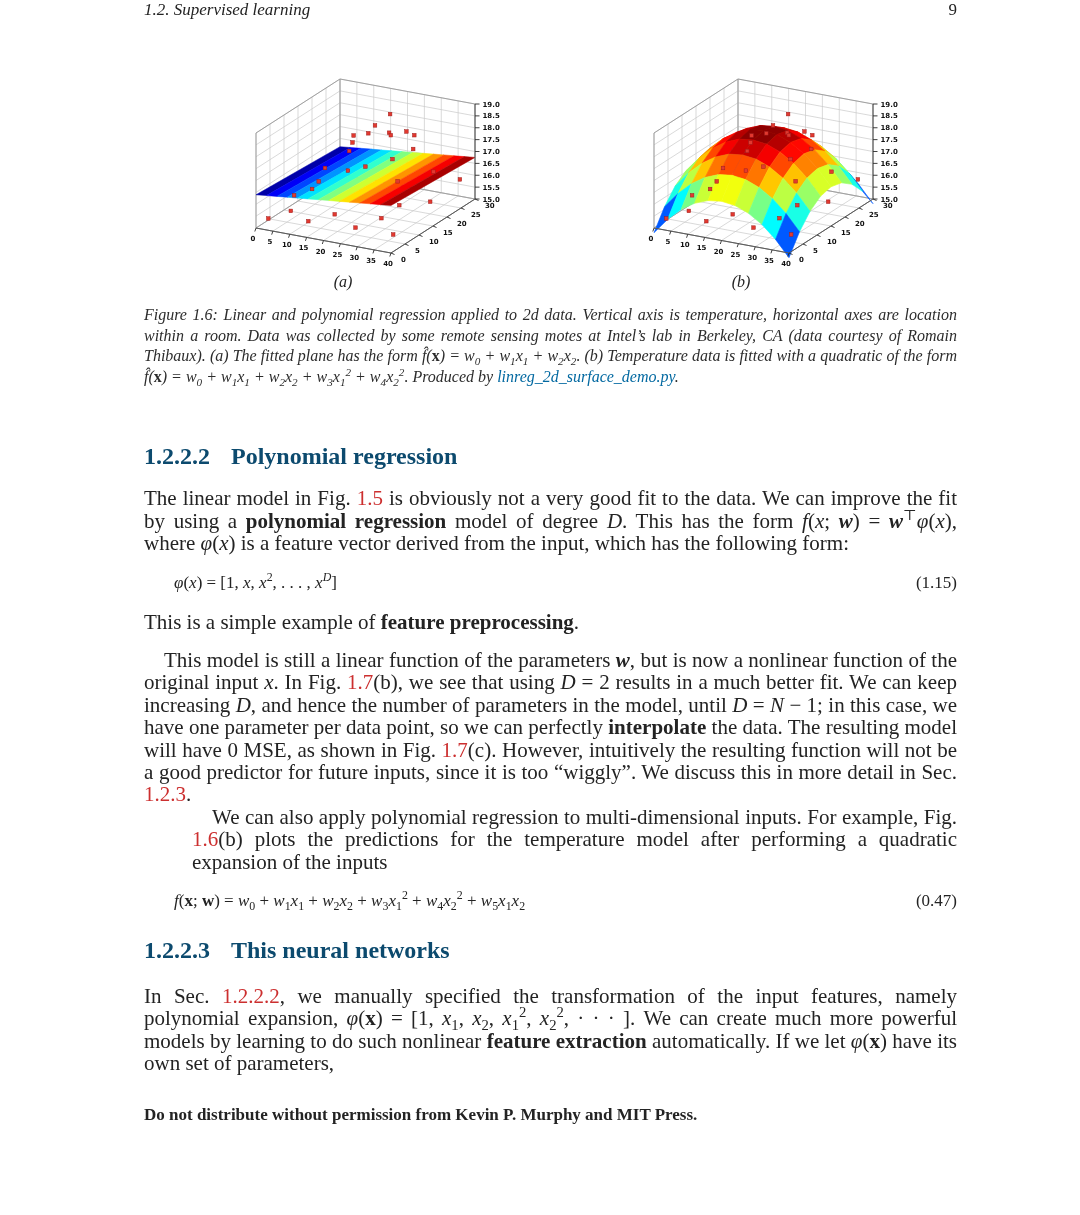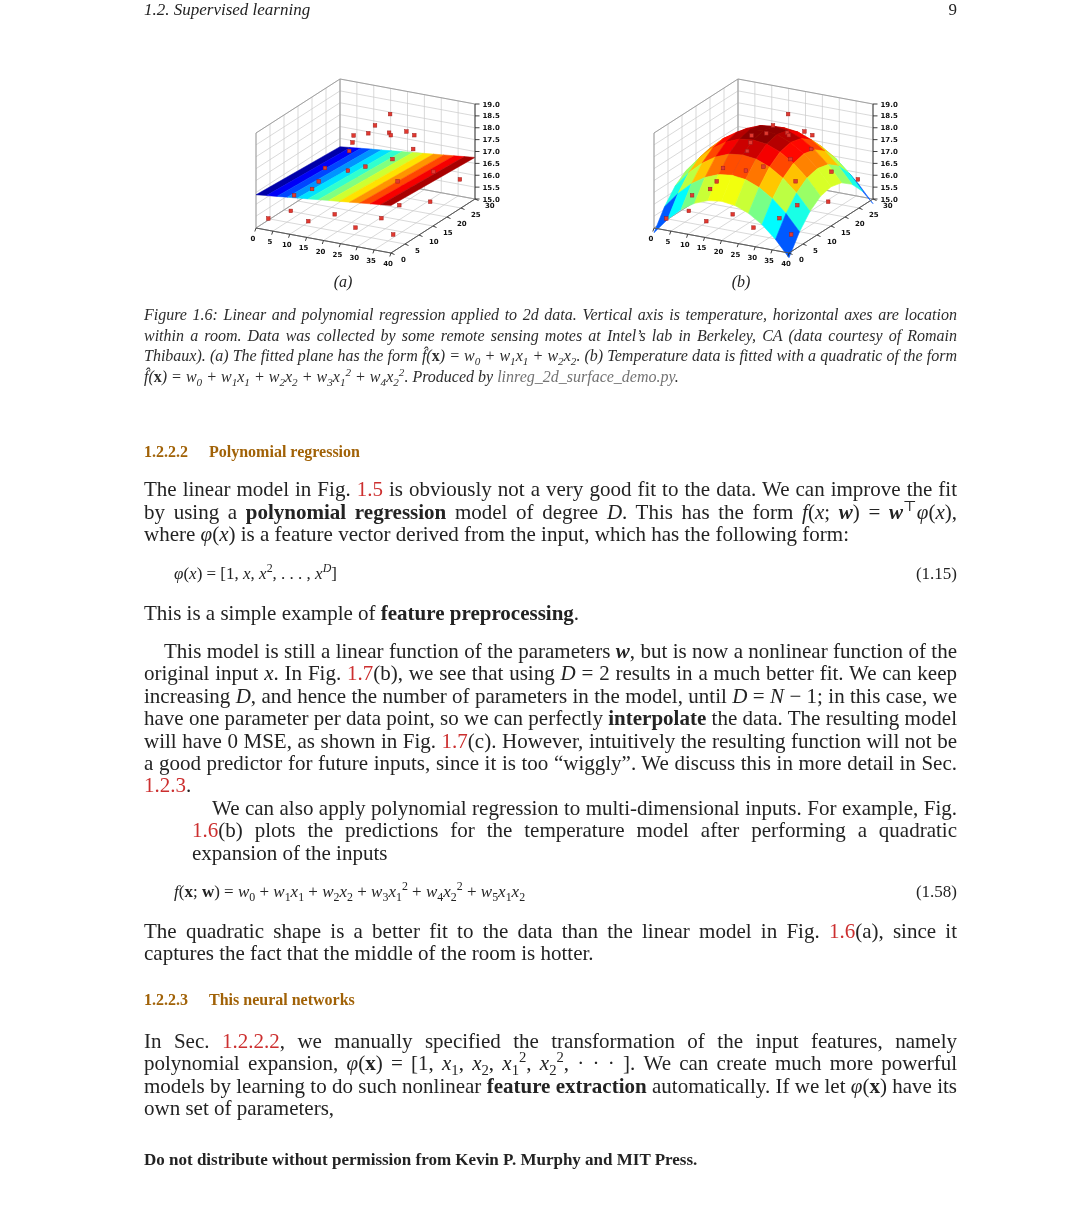--- a/index.html
+++ b/index.html
@@ -10,38 +10,38 @@
            font-size:17px;}
   .runhead .sec{font-style:italic;}
   .figure-block{margin-top:40px;}
   .plots{display:flex;justify-content:flex-start;}
   .plotwrap{width:398px;}
   .plotwrap svg{display:block;}
   .sublabel{text-align:center;font-style:italic;font-size:16px;height:20px;line-height:18px;}
   .caption{margin-top:12px;font-size:16px;line-height:20.6px;text-align:justify;
            font-style:italic;color:#2c2c2c;}
   .caption .seg-b{font-style:normal;}
-  h2.sechead{font-size:16px;font-weight:700;margin:0;padding:0;color:#a16207;}
+  h2.sechead{font-size:24px;font-weight:700;margin:0;padding:0;color:#0c4a6e;}
   .sechead .num{margin-right:21px;}
   #sec1{margin-top:56px;}
   #sec2{margin-top:26px;}
   p.body{font-size:21px;line-height:22.4px;text-align:justify;margin:0;}
   #p1{margin-top:17px;}
   #p2{margin-top:17px;}
   #p3{margin-top:16px;text-indent:20px;}
   #p4{margin-top:0;text-indent:20px;margin-left:48px;}
   #p5{margin-top:17px;}
   #p6{margin-top:21px;}
   .eq{display:flex;justify-content:space-between;align-items:center;
       font-size:17px;margin:18px 0 18px 0;}
   .eq .eq-body{padding-left:30px;}
   .seg-b{font-weight:700;}
   .seg-i{font-style:italic;}
   .seg-r{color:#cc2f2f;}
-  .seg-m{color:#737373;}
+  .seg-m{color:#0369a1;}
   sub,sup{font-size:70%;line-height:0;}
   .pagefoot{margin-top:30px;font-size:17px;font-weight:bold;}
 </style>
 </head>
 <body>
 
 <div class="content">
 
   <div class="runhead">
     <span class="sec">1.2. Supervised learning</span>
@@ -451,24 +451,23 @@
     <span class="eq-body"><span class="seg-i">φ</span><span>(</span><span class="seg-i">x</span><span>) = [1, </span><span class="seg-i">x</span><span>, </span><span class="seg-i">x</span><sup>2</sup><span>, . . . , </span><span class="seg-i">x</span><sup class="seg-i">D</sup><span>]</span></span>
     <span class="eq-num">(1.15)</span>
   </div>
 
   <p class="body" id="p2"><span>This is a simple example of </span><span class="seg-b">feature preprocessing</span><span>.</span></p>
   <p class="body" id="p3"><span>This model is still a linear function of the parameters </span><span class="seg-b seg-i">w</span><span>, but is now a nonlinear function of the original input </span><span class="seg-i">x</span><span>. In Fig. </span><span class="seg-r">1.7</span><span>(b), we see that using </span><span class="seg-i">D</span><span> = 2 results in a much better fit. We can keep increasing </span><span class="seg-i">D</span><span>, and hence the number of parameters in the model, until </span><span class="seg-i">D</span><span> = </span><span class="seg-i">N</span><span> − 1; in this case, we have one parameter per data point, so we can perfectly </span><span class="seg-b">interpolate</span><span> the data. The resulting model will have 0 MSE, as shown in Fig. </span><span class="seg-r">1.7</span><span>(c). However, intuitively the resulting function will not be a good predictor for future inputs, since it is too “wiggly”. We discuss this in more detail in Sec. </span><span class="seg-r">1.2.3</span><span>.</span></p>
   <p class="body" id="p4"><span>We can also apply polynomial regression to multi-dimensional inputs. For example, Fig. </span><span class="seg-r">1.6</span><span>(b) plots the predictions for the temperature model after performing a quadratic expansion of the inputs</span></p>
 
   <div class="eq">
     <span class="eq-body"><span class="seg-i">f</span><span>(</span><span class="seg-b">x</span><span>; </span><span class="seg-b">w</span><span>) = </span><span class="seg-i">w</span><sub>0</sub><span> + </span><span class="seg-i">w</span><sub>1</sub><span class="seg-i">x</span><sub>1</sub><span> + </span><span class="seg-i">w</span><sub>2</sub><span class="seg-i">x</span><sub>2</sub><span> + </span><span class="seg-i">w</span><sub>3</sub><span class="seg-i">x</span><sub>1</sub><sup>2</sup><span> + </span><span class="seg-i">w</span><sub>4</sub><span class="seg-i">x</span><sub>2</sub><sup>2</sup><span> + </span><span class="seg-i">w</span><sub>5</sub><span class="seg-i">x</span><sub>1</sub><span class="seg-i">x</span><sub>2</sub></span>
-    <span class="eq-num">(1.58)</span>
+    <span class="eq-num">(0.47)</span>
   </div>
 
-  <p class="body" id="p5"><span>The quadratic shape is a better fit to the data than the linear model in Fig. </span><span class="seg-r">1.6</span><span>(a), since it captures the fact that the middle of the room is hotter.</span></p>
 
   <h2 class="sechead" id="sec2">
     <span class="num">1.2.2.3</span><span>This neural networks</span>
   </h2>
 
   <p class="body" id="p6"><span>In Sec. </span><span class="seg-r">1.2.2.2</span><span>, we manually specified the transformation of the input features, namely polynomial expansion, </span><span class="seg-i">φ</span><span>(</span><span class="seg-b">x</span><span>) = [1, </span><span class="seg-i">x</span><sub>1</sub><span>, </span><span class="seg-i">x</span><sub>2</sub><span>, </span><span class="seg-i">x</span><sub>1</sub><sup>2</sup><span>, </span><span class="seg-i">x</span><sub>2</sub><sup>2</sup><span>, · · · ]. We can create much more powerful models by learning to do such nonlinear </span><span class="seg-b">feature extraction</span><span> automatically. If we let </span><span class="seg-i">φ</span><span>(</span><span class="seg-b">x</span><span>)</span><span> have its own set of parameters,</span></p>
 
   <div class="pagefoot">Do not distribute without permission from Kevin P. Murphy and MIT Press.</div>
 
 </div>

